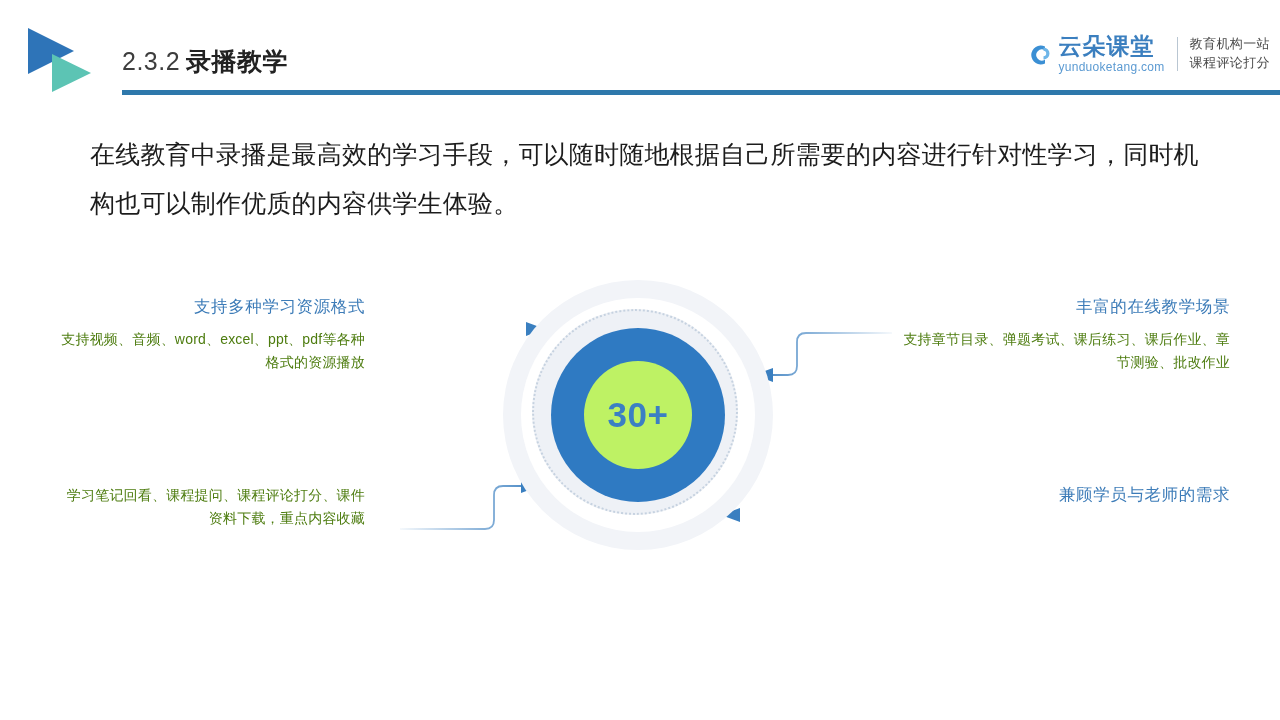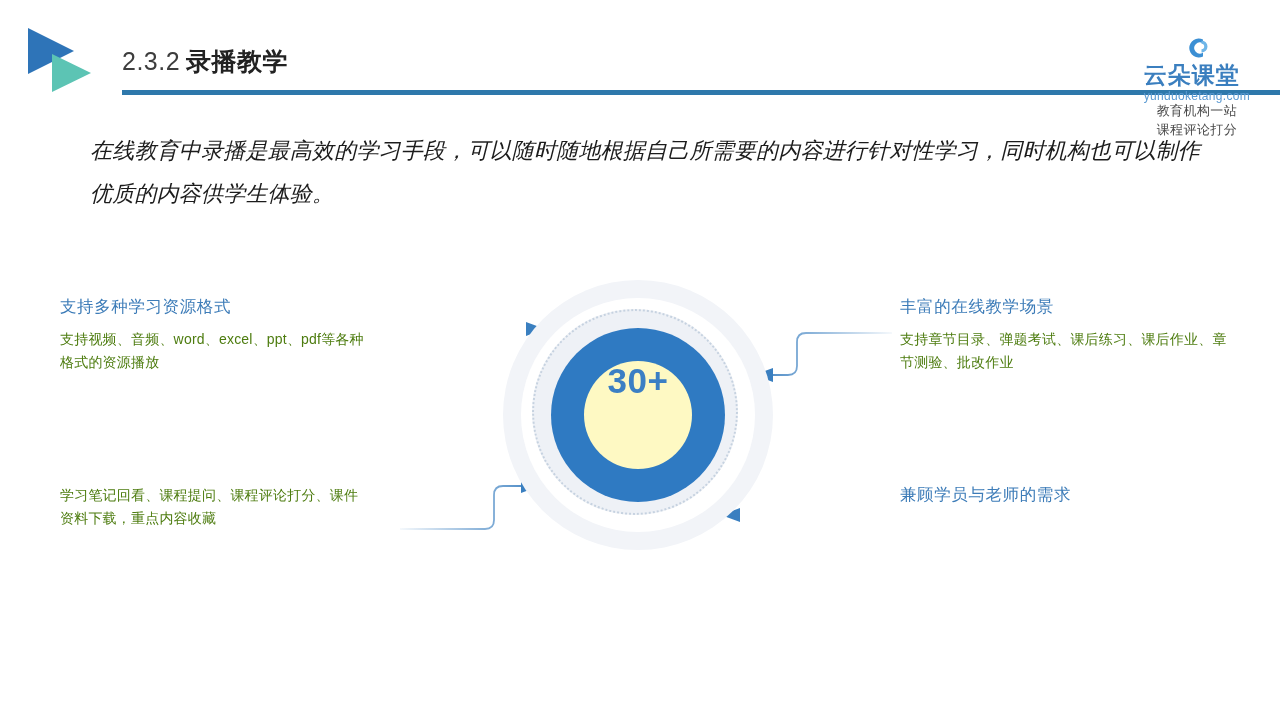--- a/index.html
+++ b/index.html
@@ -69,26 +69,25 @@
     left: 122px;
     top: 90px;
     width: 1158px;
     height: 5px;
     background: #2e78ab;
   }
 
   
   .brand {
     position: absolute;
-    right: 30px;
+    right: 10px;
     top: 30px;
     display: flex;
     align-items: center;
     height: 48px;
-    flex-direction: column;
   }
   .brand-cloud {
     position: relative;
     width: 34px;
     height: 34px;
     margin-right: 4px;
   }
   .brand-cloud svg { display: block; }
   .brand-names {
     display: flex;
@@ -121,25 +120,24 @@
     letter-spacing: 0.4px;
     font-family: Liberation Serif, serif;
   }
 
   
   .intro {
     position: absolute;
     left: 90px;
     top: 130px;
     width: 1130px;
-    font-size: 22px;
+    font-size: 25px;
     line-height: 1.95;
     color: #1c1c1c;
     letter-spacing: 0.2px;
-    font-style: italic;
   }
 
   
   .center-wrap {
     position: absolute;
     left: 503px;
     top: 280px;
     width: 270px;
     height: 270px;
   }
@@ -176,22 +174,23 @@
     height: 174px;
     border-radius: 50%;
     background: #2f7ac2;
   }
   .ring-core {
     position: absolute;
     left: 81px; top: 81px;
     width: 108px;
     height: 108px;
     border-radius: 50%;
-    background: #fef9c3;
+    background: #bef264;
     display: flex;
+    align-items: center;
     justify-content: center;
   }
   .core-text {
     font-size: 35px;
     font-weight: 700;
     color: #3b7fc4;
     letter-spacing: 0.5px;
   }
 
   
@@ -214,24 +213,24 @@
     white-space: nowrap;
     margin-bottom: 10px;
   }
   .callout .c-desc {
     font-size: 14px;
     color: #4d7c0f;
     line-height: 1.62;
     letter-spacing: 0.2px;
   }
   .callout.left {
-    text-align: left;
+    text-align: right;
   }
   .callout.right {
-    text-align: left;
+    text-align: right;
   }
 
   #callout-tl { left: 60px;  top: 296px; width: 305px; }
   #callout-bl { left: 60px;  top: 484px; width: 305px; }
   #callout-tr { left: 900px; top: 296px; width: 330px; }
   #callout-br { left: 900px; top: 484px; width: 330px; }
 </style>
 </head>
 <body>
 

